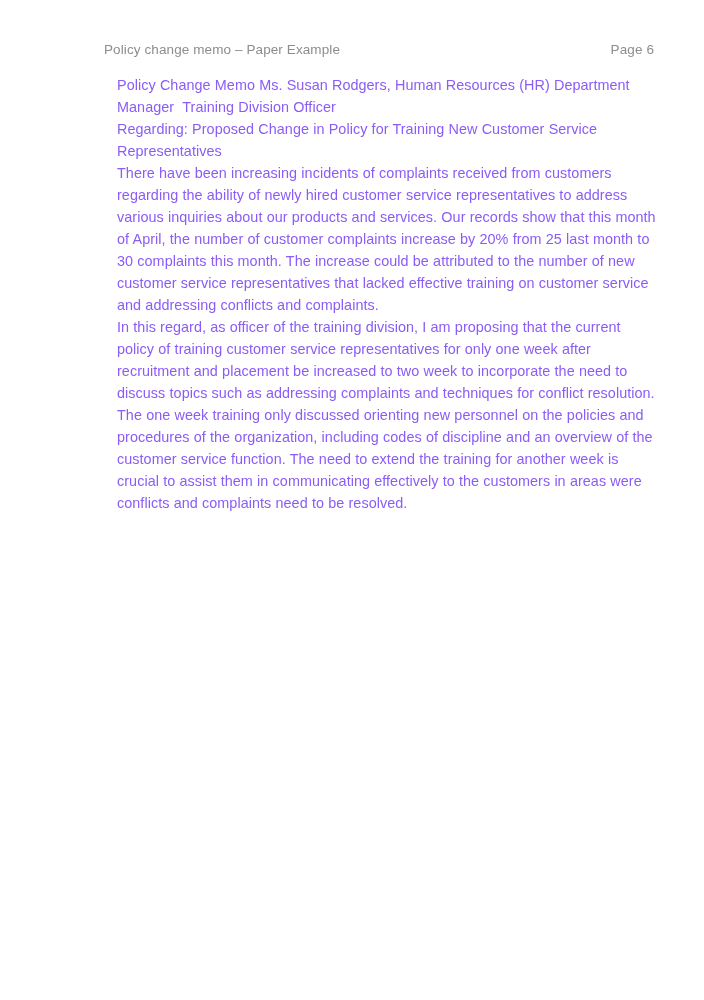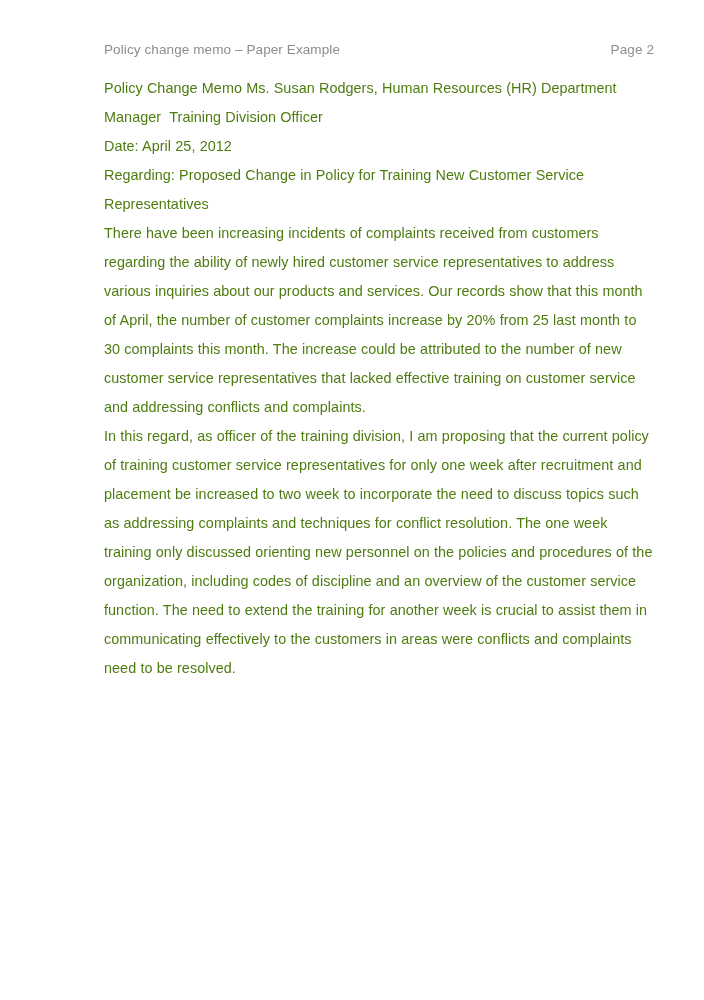--- a/index.html
+++ b/index.html
@@ -45,24 +45,24 @@
 
   
   .content {
     position: absolute;
     left: 100px;
     top: 74px;
     width: 556px;
   }
 
   .para {
-    margin: 0 0 0px 4px;
+    margin: 0 0 0px 17px;
     font-size: 14.4px;
-    line-height: 29px;
-    color: #4d7c0f;
+    line-height: 22px;
+    color: #8b5cf6;
     text-align: left;
     letter-spacing: 0.05px;
     word-spacing: 0.15px;
     white-space: pre-wrap;
   }
 
   
   .source-url {
     position: absolute;
     left: 100px;
@@ -75,25 +75,24 @@
     text-decoration: none;
   }
 </style>
 </head>
 <body>
 
 <div class="page">
 
   <div class="running-head">
     <span class="head-title">Policy change memo – Paper Example</span>
-    <span class="head-page">Page 2</span>
+    <span class="head-page">Page 6</span>
   </div>
 
   <div class="content">
     <p class="para">Policy Change Memo Ms. Susan Rodgers, Human Resources (HR) Department Manager  Training Division Officer</p>
-    <p class="para">Date: April 25, 2012</p>
     <p class="para">Regarding: Proposed Change in Policy for Training New Customer Service Representatives</p>
     <p class="para">There have been increasing incidents of complaints received from customers regarding the ability of newly hired customer service representatives to address various inquiries about our products and services. Our records show that this month of April, the number of customer complaints increase by 20% from 25 last month to 30 complaints this month. The increase could be attributed to the number of new customer service representatives that lacked effective training on customer service and addressing conflicts and complaints.</p>
     <p class="para">In this regard, as officer of the training division, I am proposing that the current policy of training customer service representatives for only one week after recruitment and placement be increased to two week to incorporate the need to discuss topics such as addressing complaints and techniques for conflict resolution. The one week training only discussed orienting new personnel on the policies and procedures of the organization, including codes of discipline and an overview of the customer service function. The need to extend the training for another week is crucial to assist them in communicating effectively to the customers in areas were conflicts and complaints need to be resolved.</p>
   </div>
 
 
 </div>
 
 </body></html>

